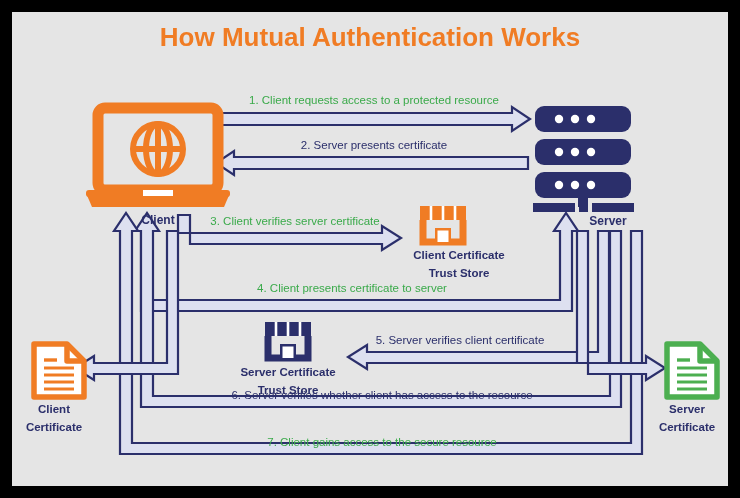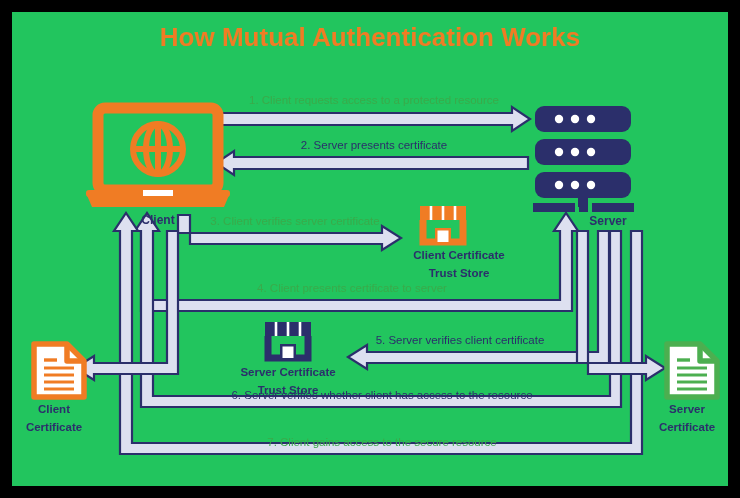--- a/index.html
+++ b/index.html
@@ -5,21 +5,21 @@
   html,body{margin:0;padding:0;}
   body{
     width:740px;height:498px;overflow:hidden;
     background:#000;
     font-family:"Liberation Sans", sans-serif;
   }
   #frame{
     position:absolute;left:0;top:0;width:740px;height:498px;
     box-sizing:border-box;
     border:12px solid #000000;
-    background:#22c55e;
+    background:#e5e5e5;
   }
   #canvas{
     position:absolute;left:0;top:0;width:716px;height:474px;
   }
   svg{display:block;}
   .ttl{
     font-family:"Liberation Sans", sans-serif;
     font-weight:bold;font-size:26px;fill:#F07C24;
   }
   .lbl-green{

